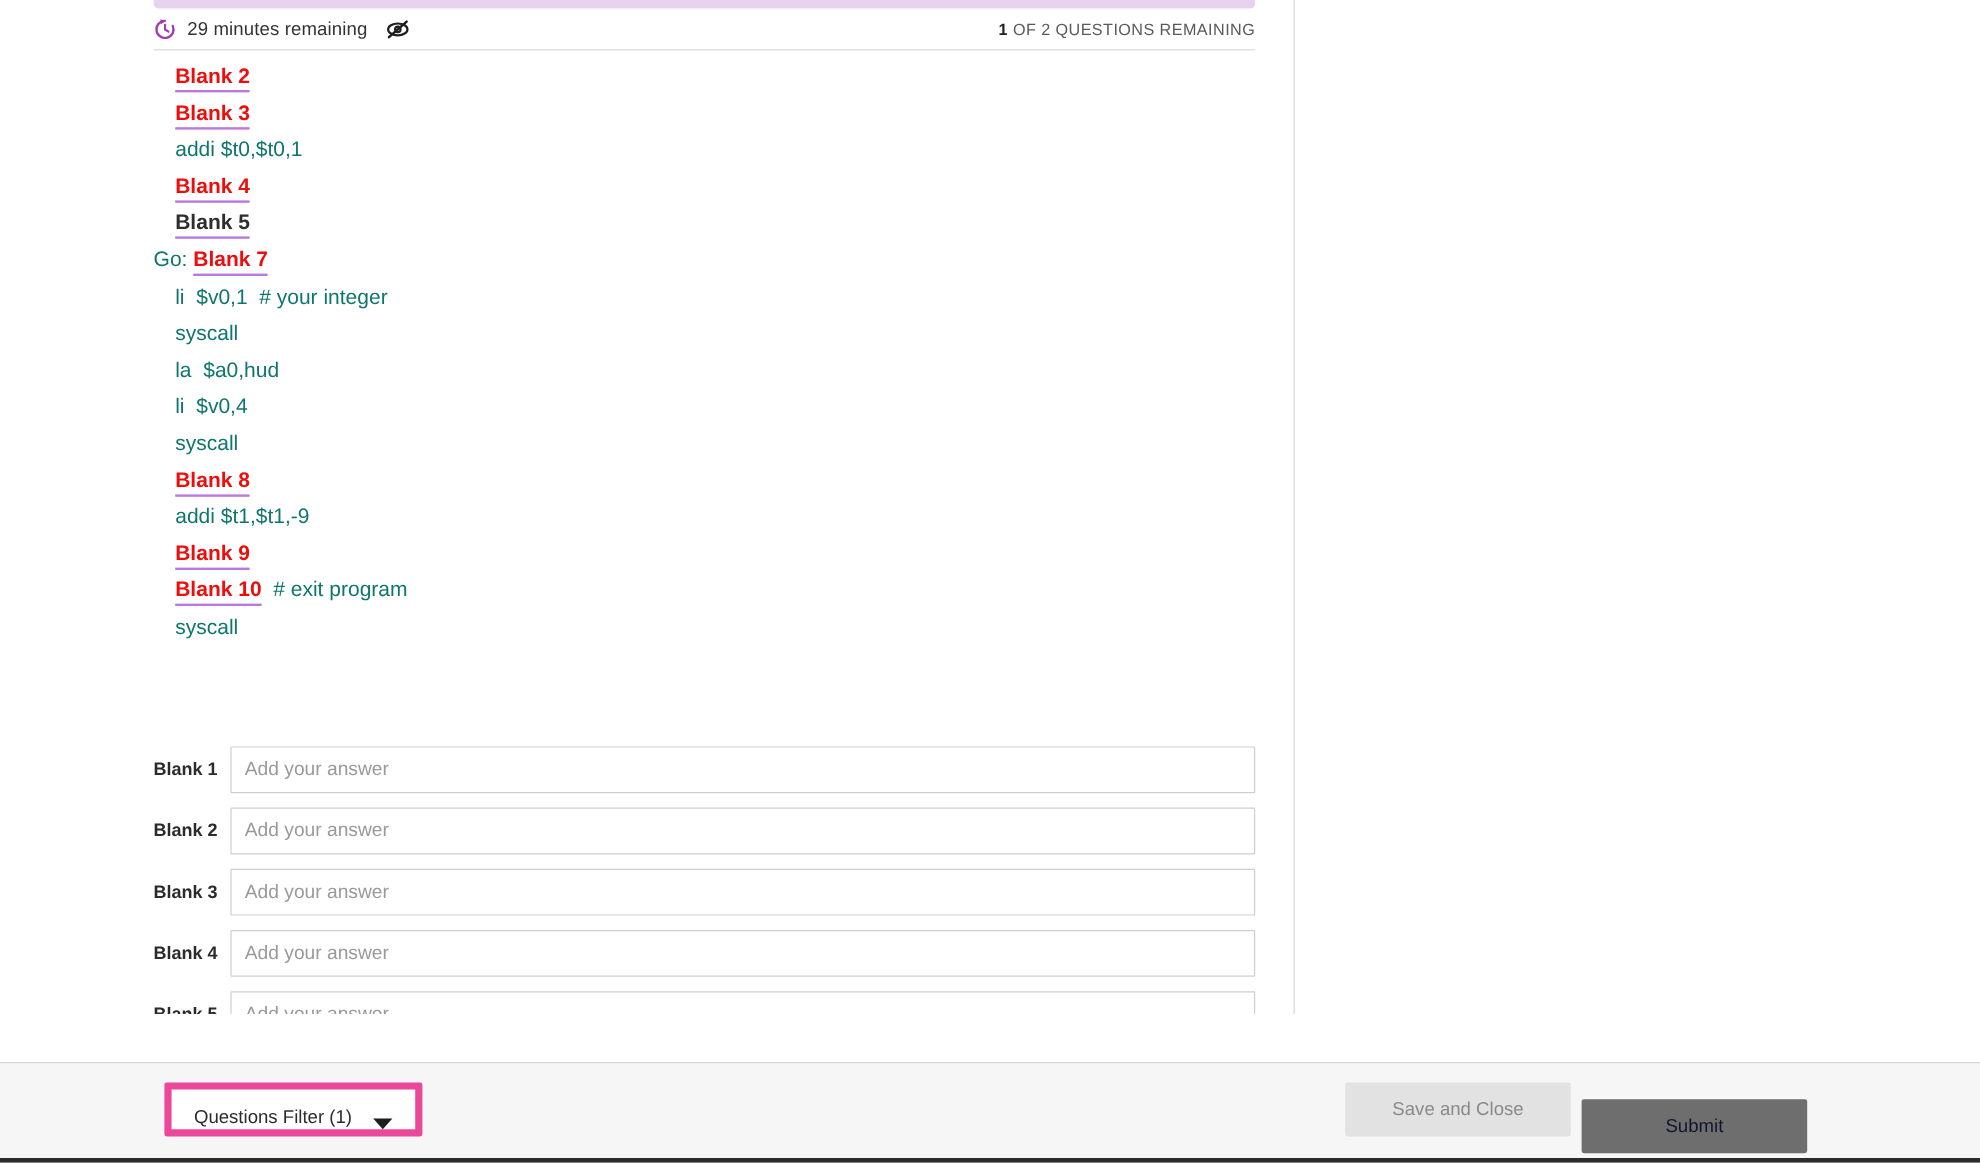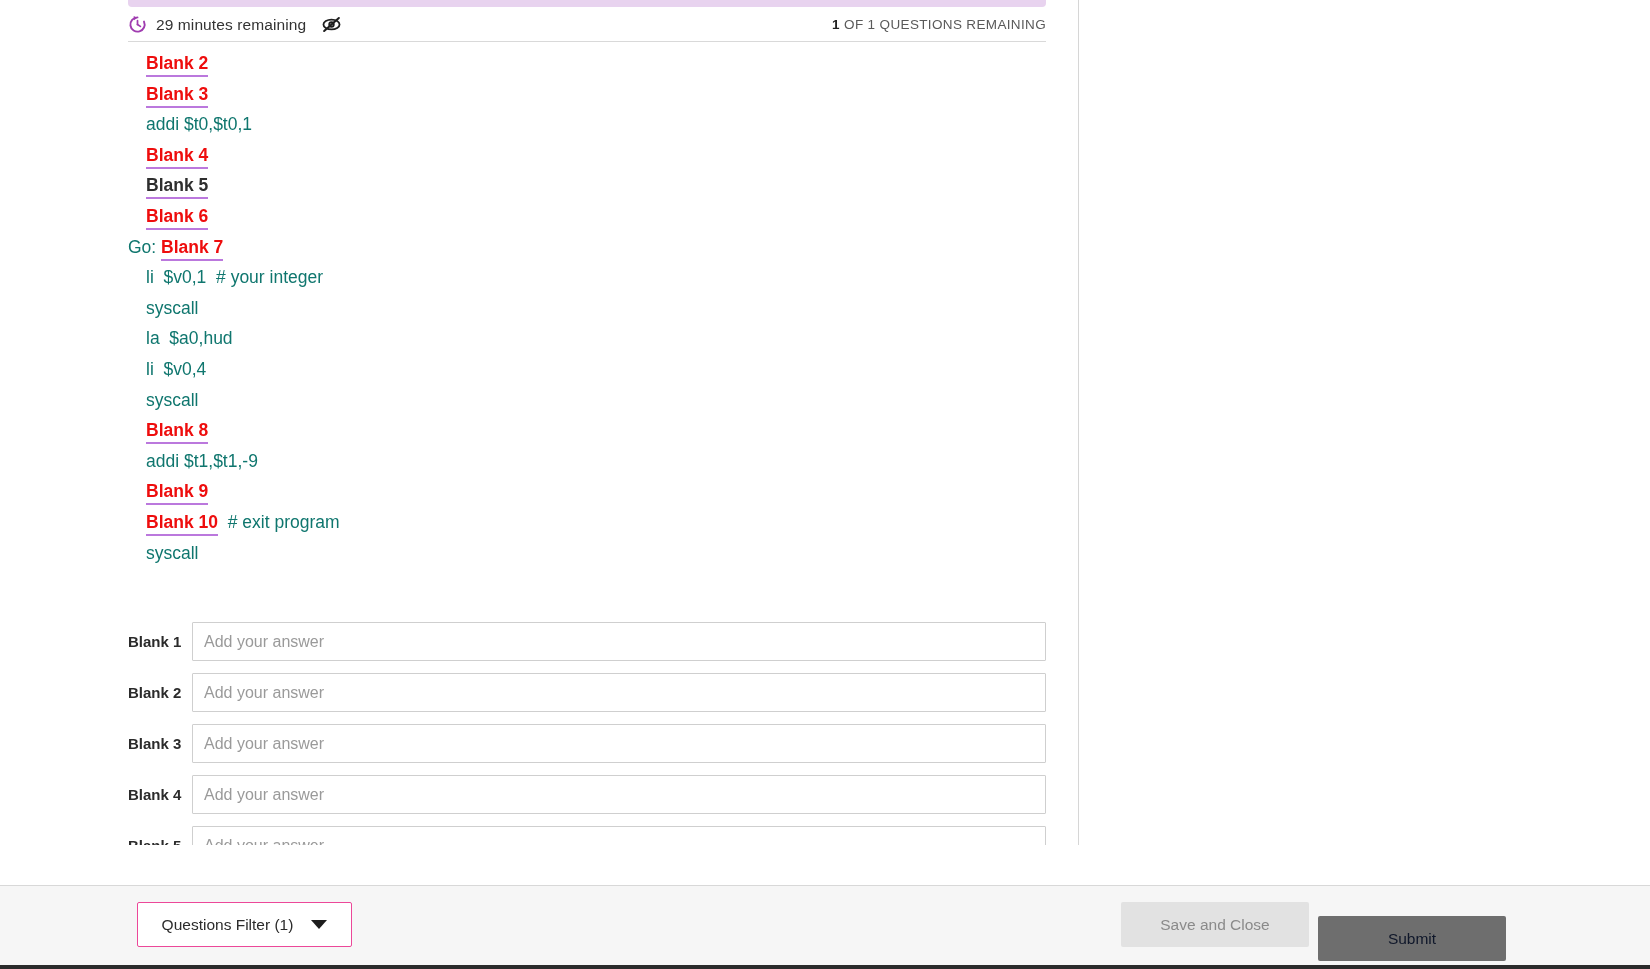--- a/index.html
+++ b/index.html
@@ -101,22 +101,22 @@
     background: #f6f6f6; border-top: 1px solid #d8d8d8;
     display: flex; align-items: center;
   }
   .footer-bottom-line {
     position: absolute; left: 0; bottom: 0; width: 1650px; height: 4px;
     background: #2b2b2b;
   }
   .qfilter {
     position: absolute; left: 137px; top: 16px;
     width: 215px; height: 45px;
-    background: #ffffff; border: 1px solid #ec4899; border-radius: 2px;
-    display: flex; align-items: center; justify-content: center; gap: 18px;
+    background: #ffffff; border: 6px solid #ec4899; border-radius: 2px;
+    display: flex; align-items: flex-end; justify-content: center; gap: 18px;
     font-size: 15.5px; color: #2b2b2b; cursor: pointer;
   }
   .chev { width: 0; height: 0; border-left: 8px solid transparent;
           border-right: 8px solid transparent; border-top: 9px solid #1d1d1d; }
   .btn-save {
     position: absolute; right: 341px; top: 16px;
     width: 188px; height: 45px;
     background: #e2e2e2; border: none; border-radius: 2px;
     font-size: 15.5px; color: #8a8a8a;
     font-family: "Liberation Sans", sans-serif; cursor: default;
@@ -151,33 +151,32 @@
         <span class="timer-text">29 minutes remaining</span>
         <span>
           <svg class="eye-icon" viewBox="0 0 24 24" aria-hidden="true">
             <ellipse cx="12" cy="12" rx="9.2" ry="5.6" fill="none" stroke="#1f1f1f" stroke-width="2.1"></ellipse>
             <circle cx="12" cy="12" r="2.6" fill="none" stroke="#1f1f1f" stroke-width="2.1"></circle>
             <line x1="3.6" y1="19.4" x2="20.4" y2="4.6" stroke="#1f1f1f" stroke-width="2.4" stroke-linecap="round"></line>
           </svg>
         </span>
       </div>
       <div class="timer-right">
-        <b>1</b><span> OF 1 QUESTIONS REMAINING</span>
+        <b>1</b><span> OF 2 QUESTIONS REMAINING</span>
       </div>
     </div>
 
     <div class="hrule"></div>
 
     <div class="code-block">
         <div class="code-line"><span class="ind"></span><span class="blank-tok">Blank 2</span></div>
         <div class="code-line"><span class="ind"></span><span class="blank-tok">Blank 3</span></div>
         <div class="code-line"><span class="ind"></span><span class="lbl">addi $t0,$t0,1</span></div>
         <div class="code-line"><span class="ind"></span><span class="blank-tok">Blank 4</span></div>
         <div class="code-line"><span class="ind"></span><span class="blank-tok dark">Blank 5</span></div>
-        <div class="code-line"><span class="ind"></span><span class="blank-tok">Blank 6</span></div>
         <div class="code-line"><span class="lbl">Go: </span><span class="blank-tok">Blank 7</span></div>
         <div class="code-line"><span class="ind"></span><span class="lbl">li  $v0,1  # your integer</span></div>
         <div class="code-line"><span class="ind"></span><span class="lbl">syscall</span></div>
         <div class="code-line"><span class="ind"></span><span class="lbl">la  $a0,hud</span></div>
         <div class="code-line"><span class="ind"></span><span class="lbl">li  $v0,4</span></div>
         <div class="code-line"><span class="ind"></span><span class="lbl">syscall</span></div>
         <div class="code-line"><span class="ind"></span><span class="blank-tok">Blank 8</span></div>
         <div class="code-line"><span class="ind"></span><span class="lbl">addi $t1,$t1,-9</span></div>
         <div class="code-line"><span class="ind"></span><span class="blank-tok">Blank 9</span></div>
         <div class="code-line"><span class="ind"></span><span class="blank-tok">Blank 10</span><span class="lbl">  # exit program</span></div>

